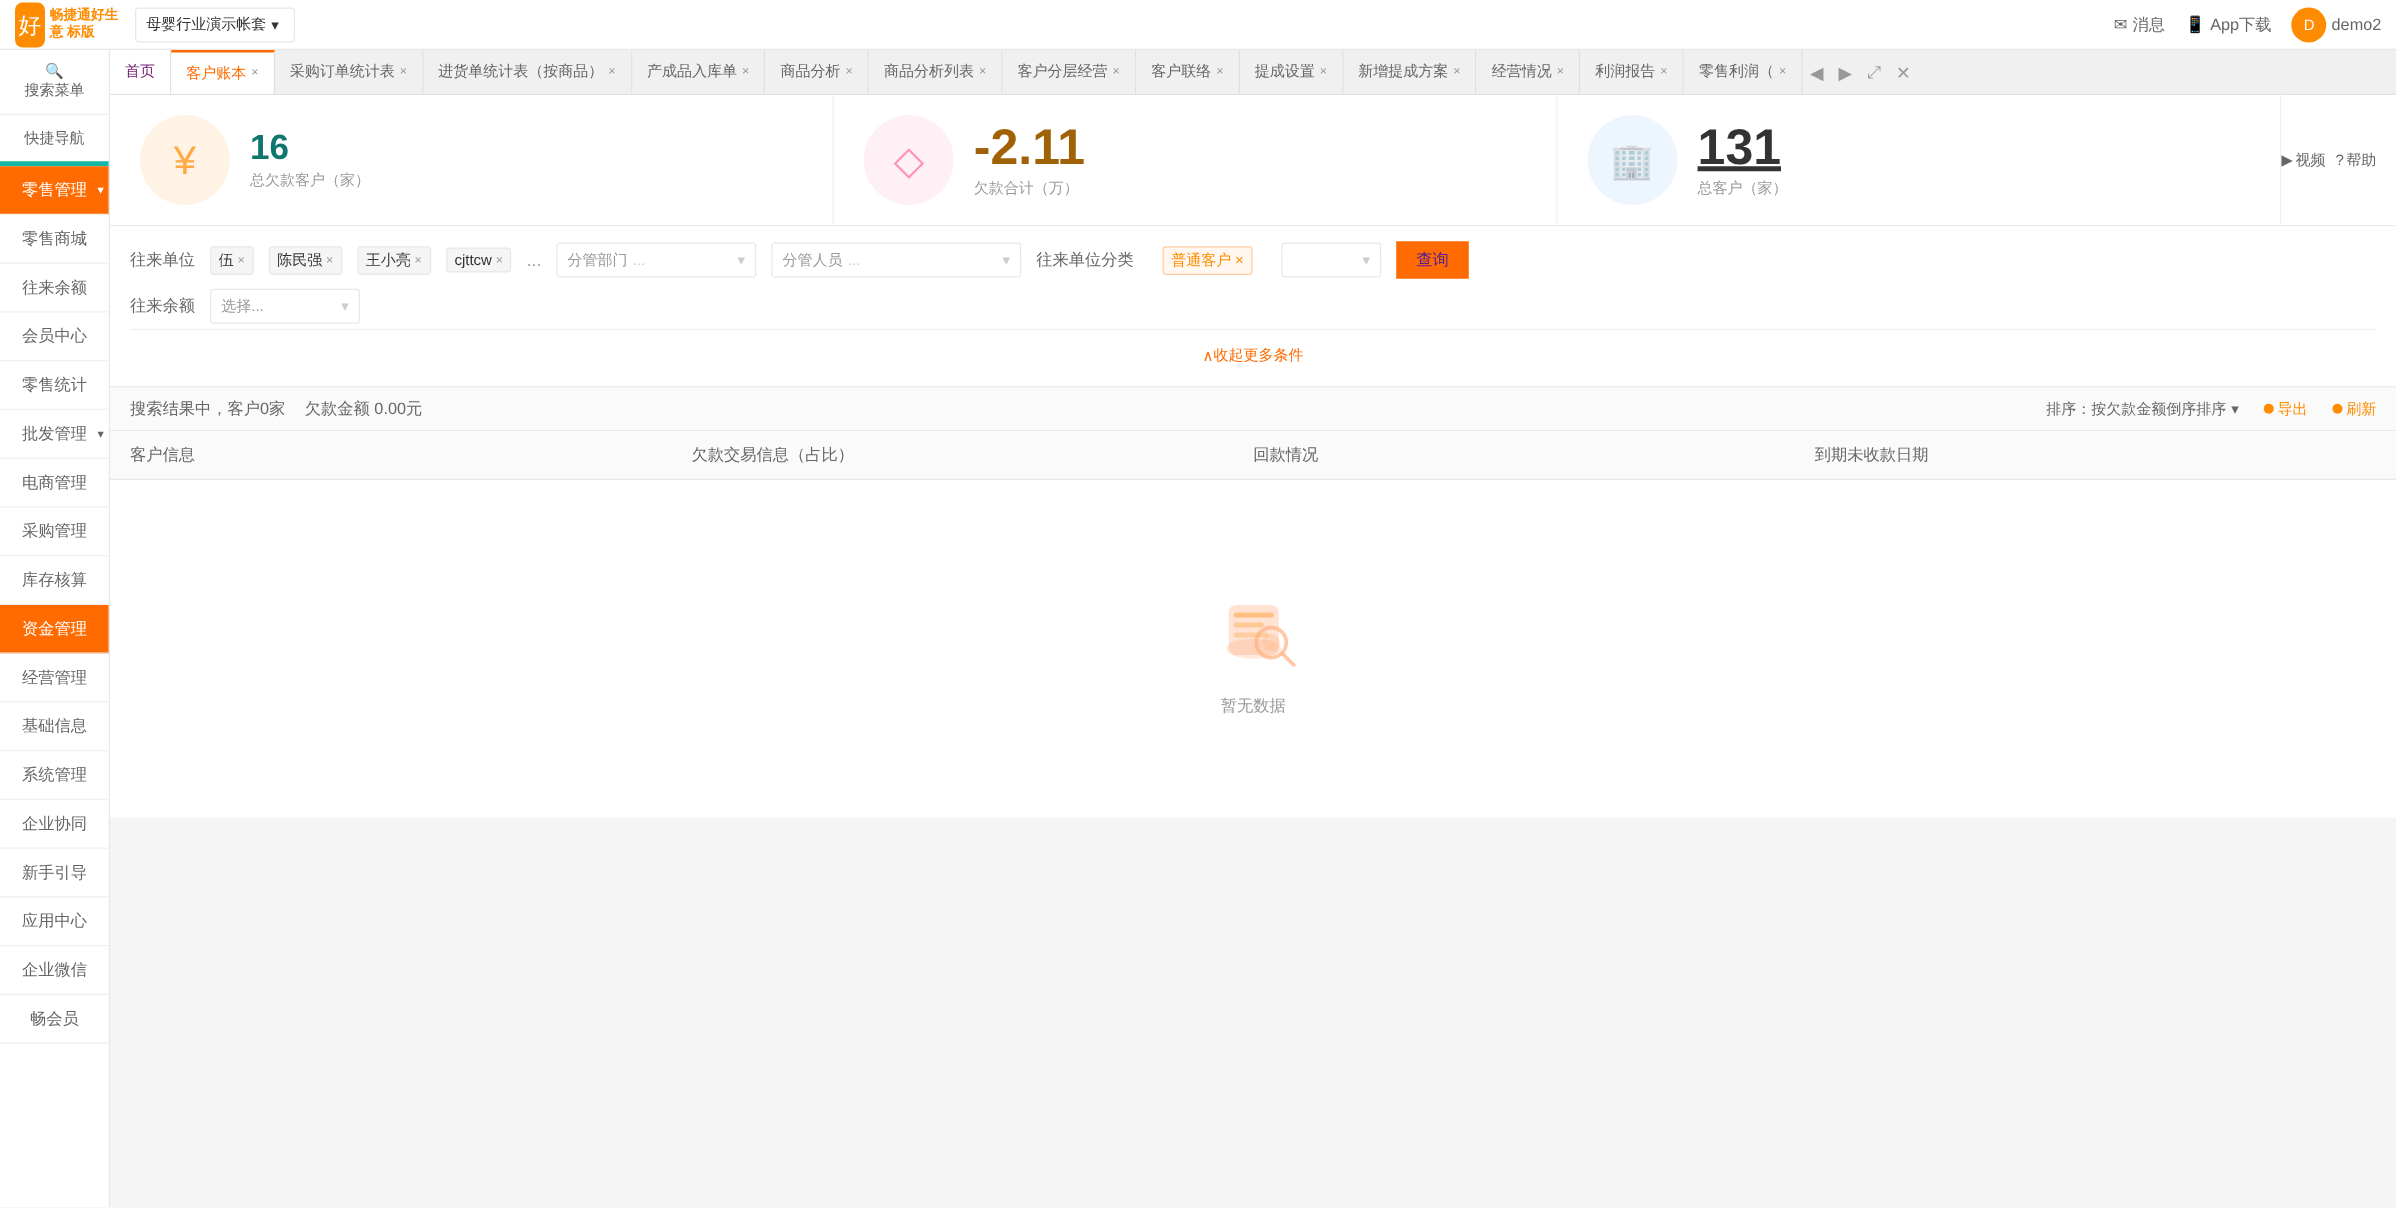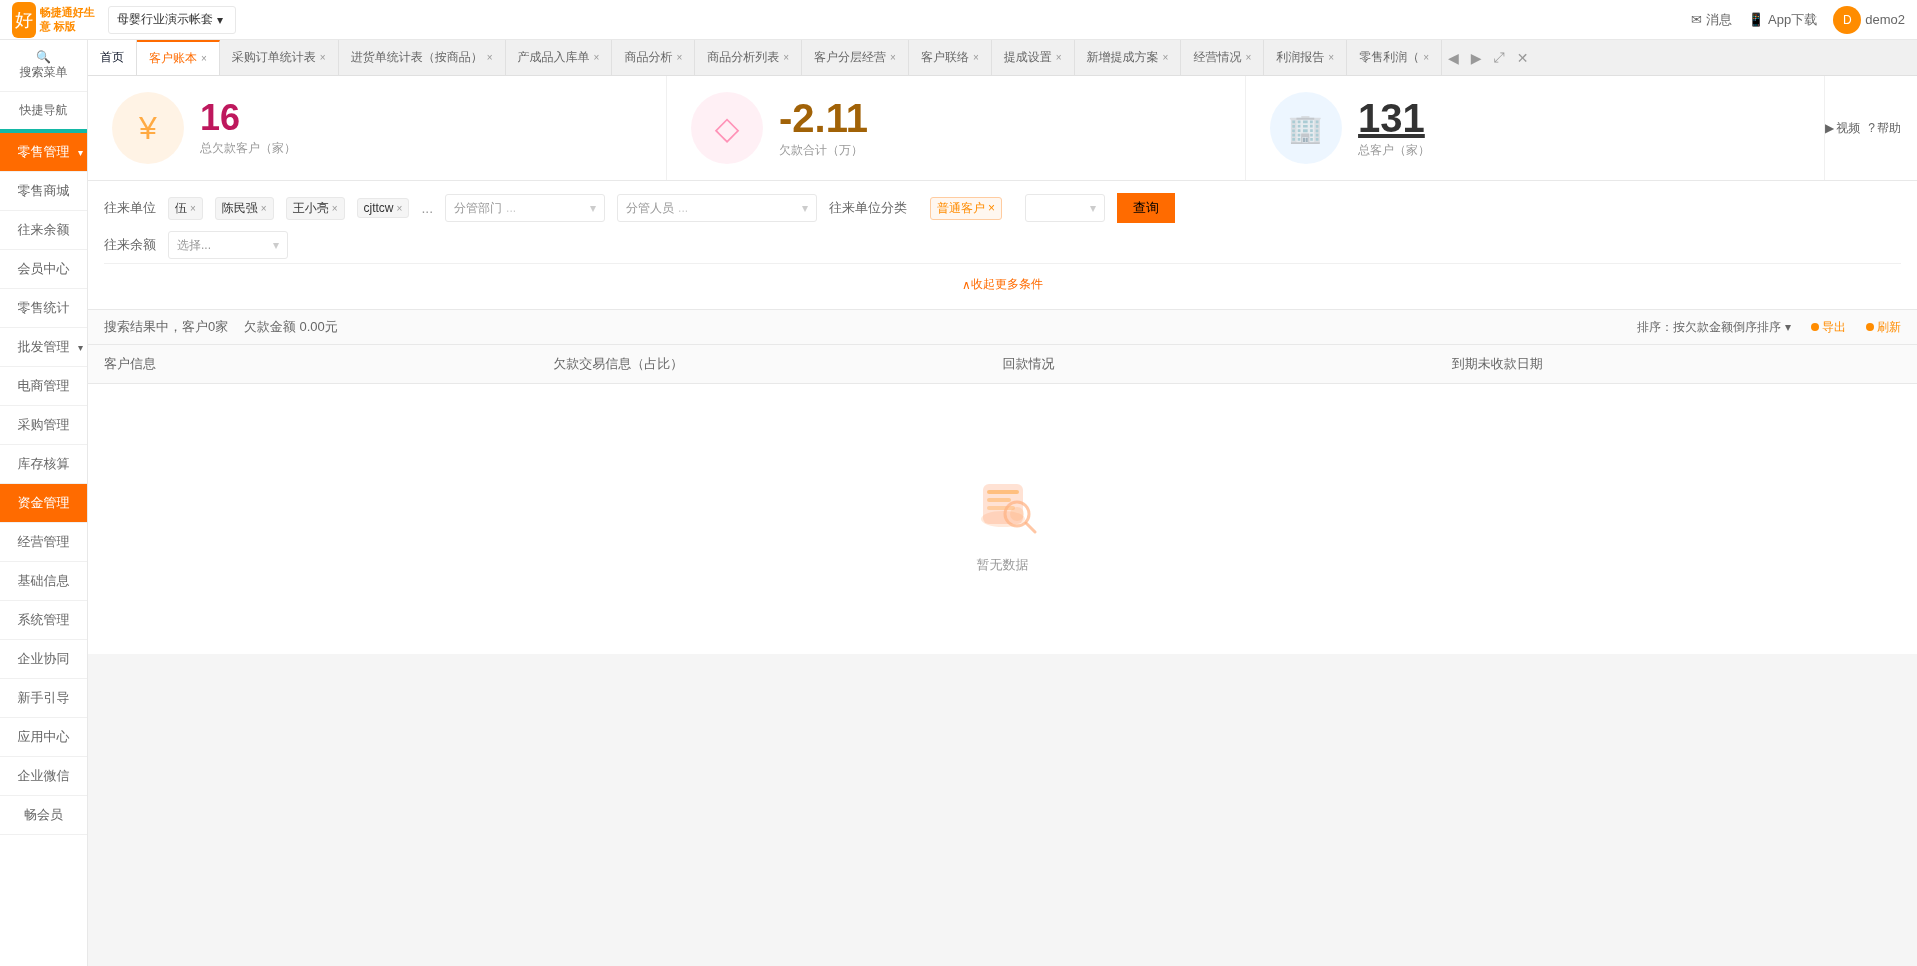--- a/index.html
+++ b/index.html
@@ -29,21 +29,21 @@
     .sidebar-nav-item.active { background: #ff6b00; color: #fff; }
     .sidebar-quick-nav { padding: 10px 8px; text-align: center; font-size: 12px; color: #666; cursor: pointer; border-bottom: 4px solid #14b8a6; }
 
     
     .content-area { flex: 1; display: flex; flex-direction: column; overflow: hidden; }
 
     
     .tab-bar { display: flex; align-items: center; background: #f0f0f0; height: 36px; border-bottom: 1px solid #e0e0e0; flex-shrink: 0; overflow: hidden; }
     .tab-item { display: flex; align-items: center; padding: 0 12px; height: 36px; background: #f0f0f0; color: #666; font-size: 12px; cursor: pointer; border-right: 1px solid #e0e0e0; white-space: nowrap; flex-shrink: 0; }
     .tab-item.active { background: #fff; color: #ff6b00; border-top: 2px solid #ff6b00; }
-    .tab-item.home { background: #fff; color: #0f172a; align-items: center; }
+    .tab-item.home { background: #fff; color: #701a75; align-items: center; }
     .tab-close { margin-left: 4px; color: #999; font-size: 10px; }
     .tab-nav-btn { padding: 0 6px; color: #999; font-size: 14px; cursor: pointer; }
 
     
     .page-content { flex: 1; overflow-y: auto; background: #f5f5f5; }
 
     
     .stats-row { display: flex; background: #fff; margin: 0; border-bottom: 1px solid #e8e8e8; }
     .stat-card { flex: 1; display: flex; align-items: center; padding: 16px 24px; position: relative; border-right: 1px solid #f0f0f0; }
     .stat-card:last-child { border-right: none; }
@@ -83,21 +83,21 @@
     .col-customer { flex: 2; }
     .col-debt { flex: 2; }
     .col-repayment { flex: 2; }
     .col-date { flex: 2; }
 
     
     .empty-state { display: flex; flex-direction: column; align-items: center; justify-content: center; padding: 80px 0; }
     .empty-icon { width: 80px; height: 80px; position: relative; }
     .empty-text { color: #999; font-size: 13px; margin-top: 12px; }
 
-    .orange-query-btn { background: #ff6b00; color: #000000; border: none; padding: 6px 16px; border-radius: 0; cursor: pointer; font-size: 13px; }
+    .orange-query-btn { background: #ff6b00; color: #4c1d95; border: none; padding: 6px 16px; border-radius: 0; cursor: pointer; font-size: 13px; }
 
     .filter-row-2 { display: flex; align-items: center; gap: 12px; }
   </style>
 </head>
 <body>
 
 <div class="app-wrapper">
 
   <div class="top-bar">
     <div class="logo-area">
@@ -259,21 +259,21 @@
 
       <div class="page-content">
 
         <div class="stats-row">
           <div class="stat-card">
 
             <div style="width:72px;height:72px;border-radius:50%;background:rgba(255,140,0,0.1);display:flex;align-items:center;justify-content:center;margin-right:16px;flex-shrink:0;">
               <span style="font-size:32px;color:#ff8c00;opacity:0.7">¥</span>
             </div>
             <div class="stat-info">
-              <div class="stat-value" style="color:#be185d;font-size:36px;font-weight:bold;">16</div>
+              <div class="stat-value" style="color:#0f766e;font-size:28px;font-weight:bold;">16</div>
               <div class="stat-label">总欠款客户（家）</div>
             </div>
           </div>
           <div class="stat-card">
 
             <div style="width:72px;height:72px;border-radius:50%;background:rgba(255,107,157,0.1);display:flex;align-items:center;justify-content:center;margin-right:16px;flex-shrink:0;">
               <span style="font-size:32px;color:#ff6b9d;opacity:0.7">◇</span>
             </div>
             <div class="stat-info">
               <div class="stat-value" style="color:#a16207;font-size:40px;font-weight:bold;">-2.11</div>

